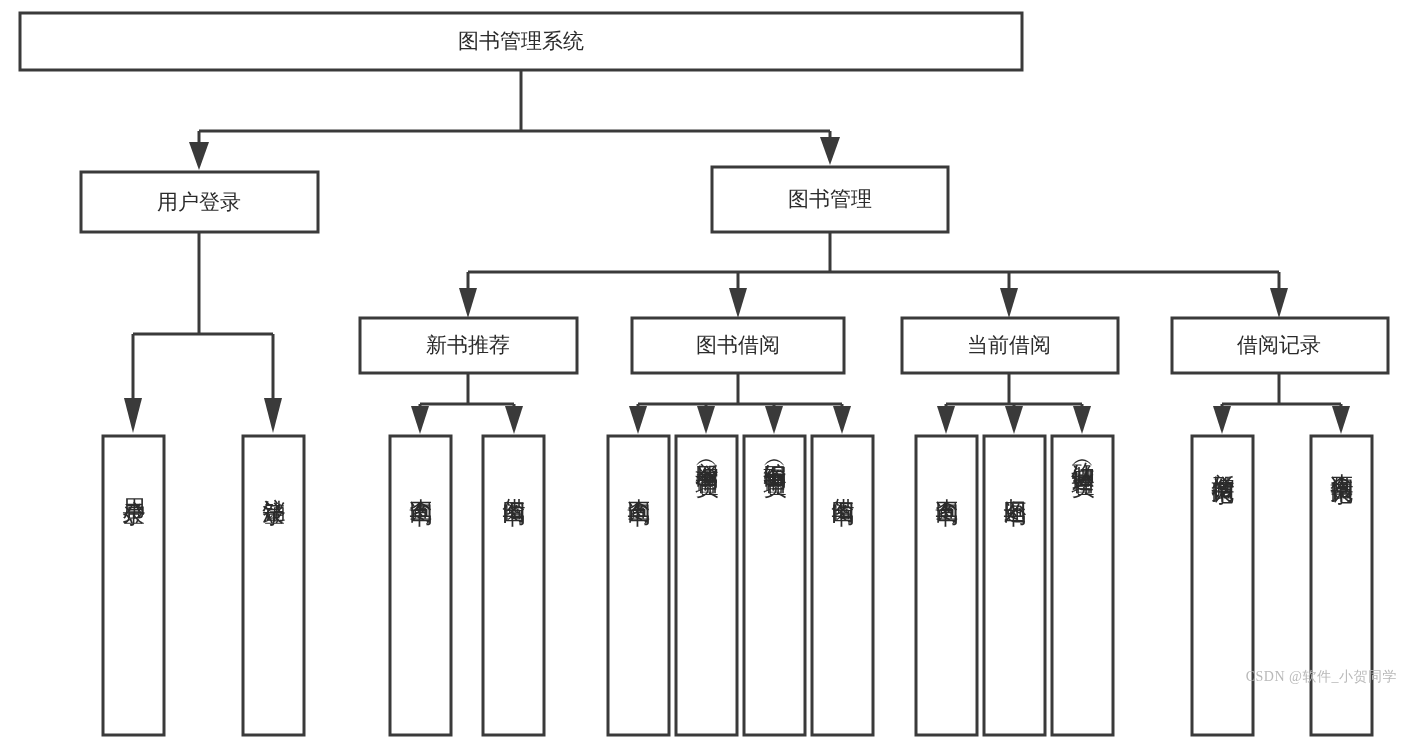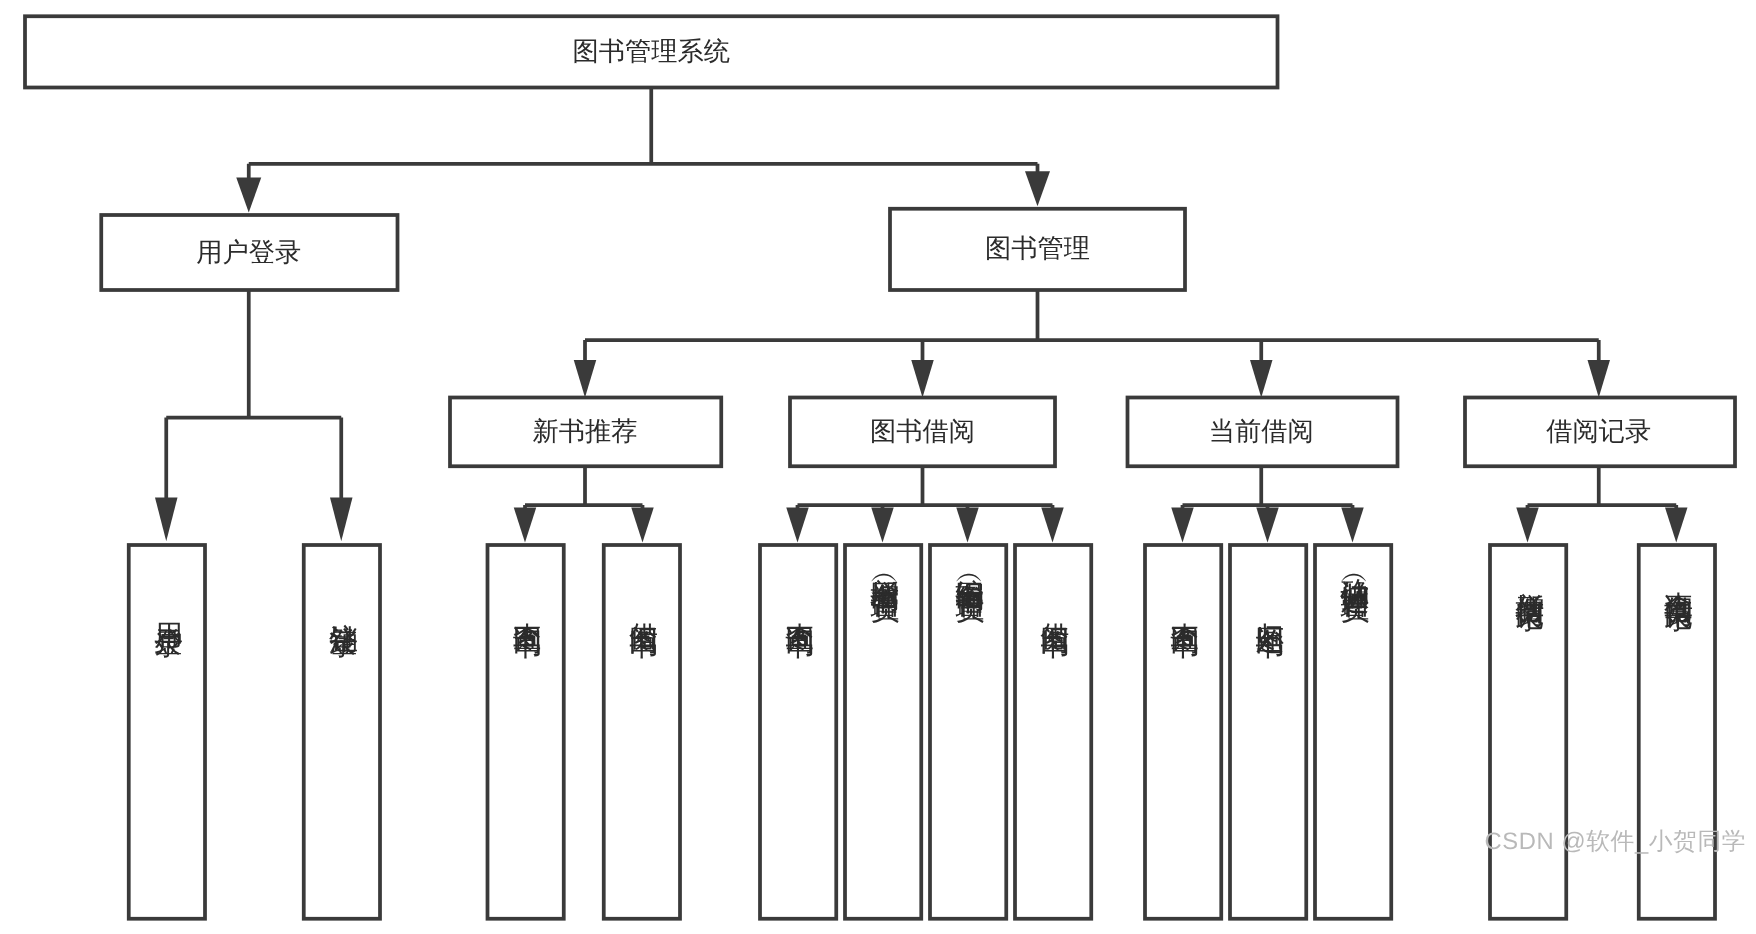--- a/index.html
+++ b/index.html
@@ -64,22 +64,22 @@
     font-size: 23px;
     line-height: 1.12;
     letter-spacing: 2px;
     color: #2b2b2b;
     white-space: nowrap;
   }
   #watermark {
     position: absolute;
     right: 8px;
     bottom: 6px;
-    font-family: Liberation Sans, sans-serif;
-    font-size: 19px;
+    font-family: Liberation Serif, serif;
+    font-size: 14px;
     color: #b9b9b9;
     letter-spacing: 0.5px;
     white-space: nowrap;
   }
 </style>
 </head>
 <body>
 
 <div id="diagram-root">
 

